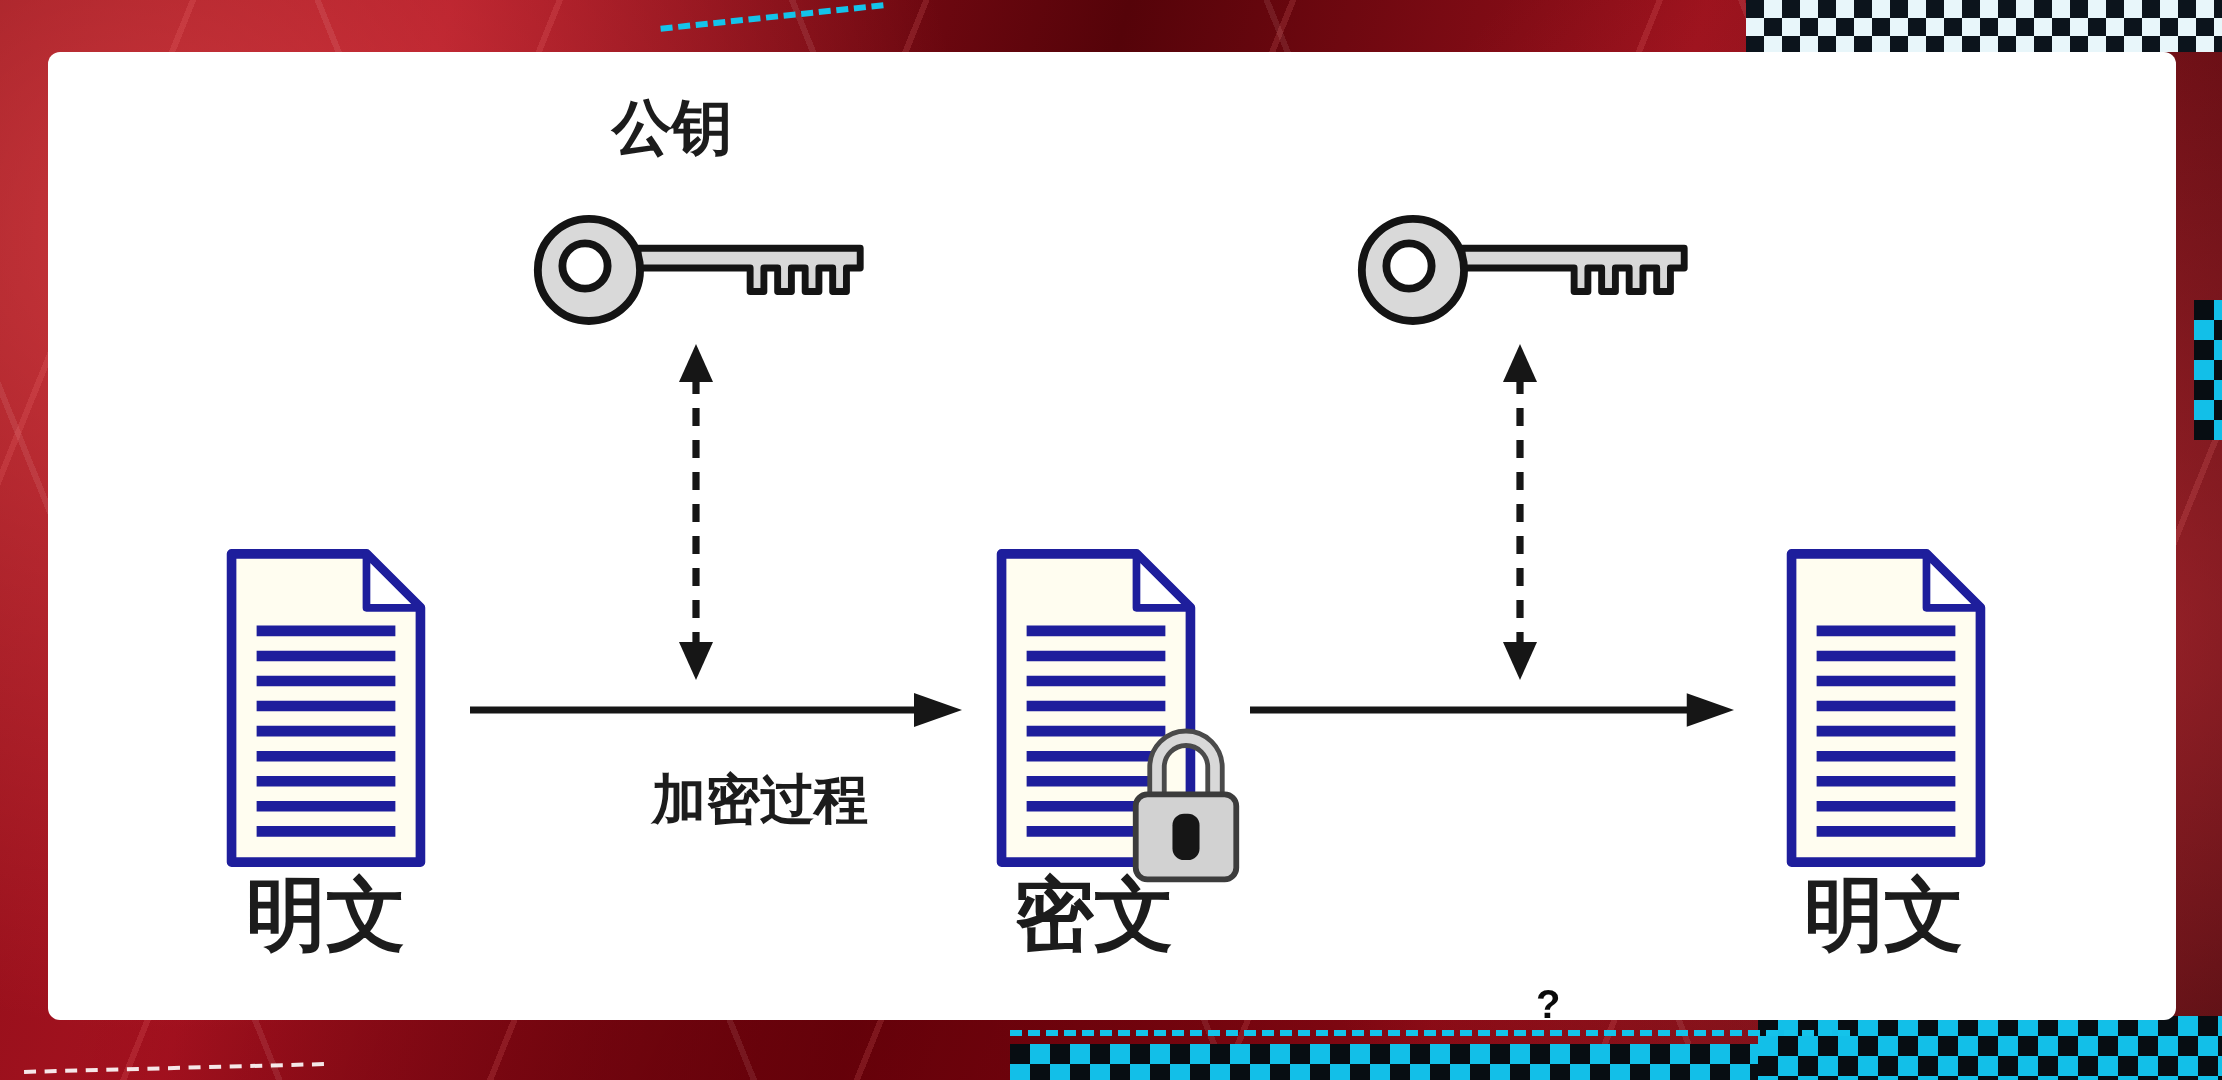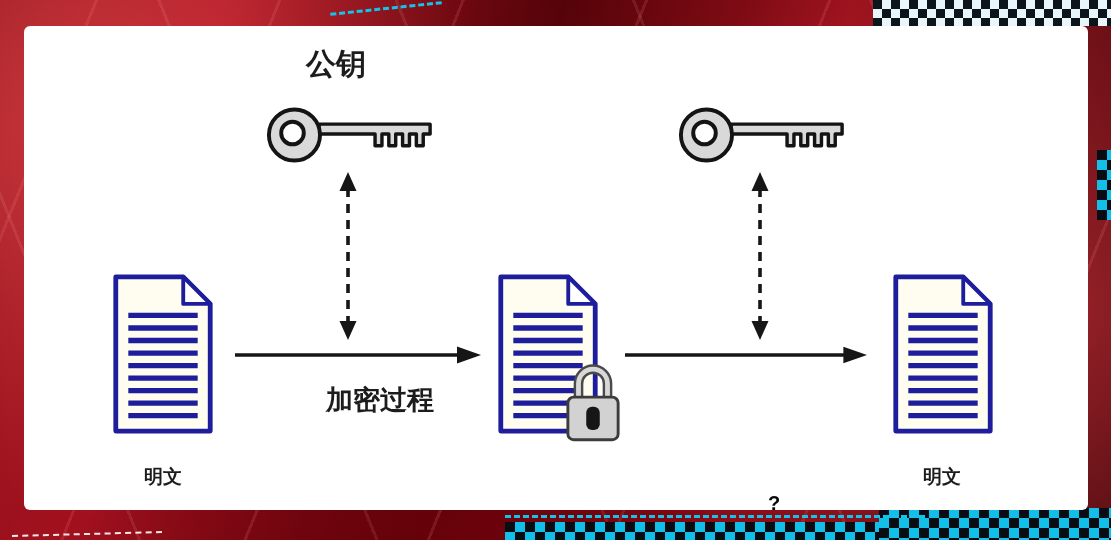--- a/index.html
+++ b/index.html
@@ -38,21 +38,21 @@
 
   .panel{
     position:absolute;left:24px;top:26px;width:1064px;height:484px;
     background:#ffffff;border-radius:6px;z-index:2;
   }
   .panel > *{position:absolute;}
 
   .txt{color:#1c1c1c;font-weight:700;transform:translateX(-50%);white-space:nowrap;}
   .key-label{font-size:30px;top:18px;}
   .proc-label{font-size:27px;top:356px;}
-  .doc-label{font-size:19px;top:438px;}
+  .doc-label{font-size:40px;top:404px;}
   #lbl-public{left:312px;}   #lbl-private{left:733px;}
   #lbl-encrypt{left:332px;margin-left:24px;}  #lbl-decrypt{left:737px;}
   #lbl-pt-left{left:139px;}  #lbl-ct{left:523px;}  #lbl-pt-right{left:918px;}
 
   .key-icon{width:172px;height:70px;top:72px;}
   #key-public{left:240px;}  #key-private{left:652px;}
 
   .varrow{width:26px;height:168px;top:146px;}
   #varrow-public{left:311px;}  #varrow-private{left:723px;}
 
@@ -145,16 +145,17 @@
         <use href="#sym-harrow"></use>
       </svg>
 
     <div class="txt proc-label" id="lbl-encrypt">加密过程</div>
 
     <svg class="padlock" viewBox="0 0 60 86">
         <use href="#sym-padlock"></use>
       </svg>
 
     <div class="txt doc-label" id="lbl-pt-left">明文</div>
+    <div class="txt doc-label" id="lbl-ct">密文</div>
     <div class="txt doc-label" id="lbl-pt-right">明文</div>
 
   </div>
 </div>
 
 </body></html>

